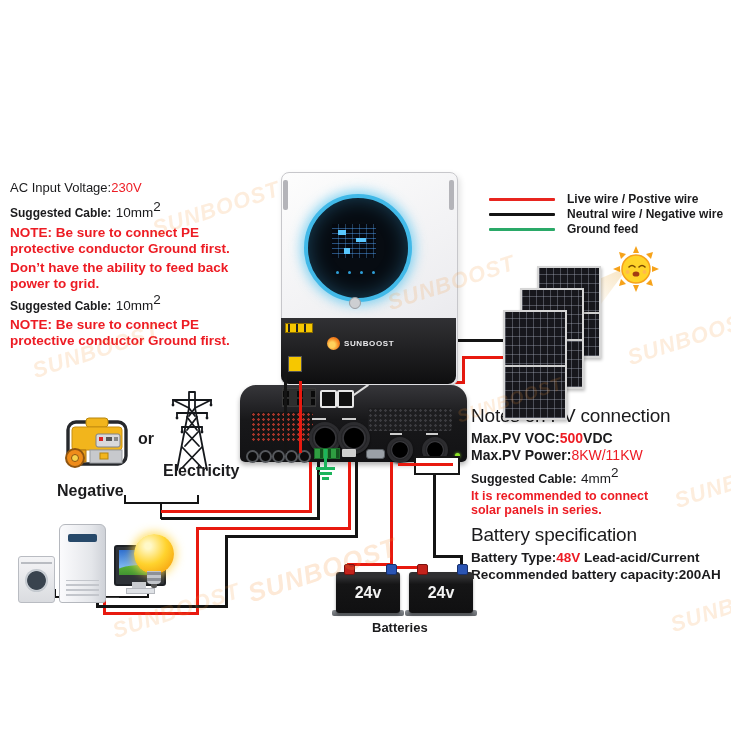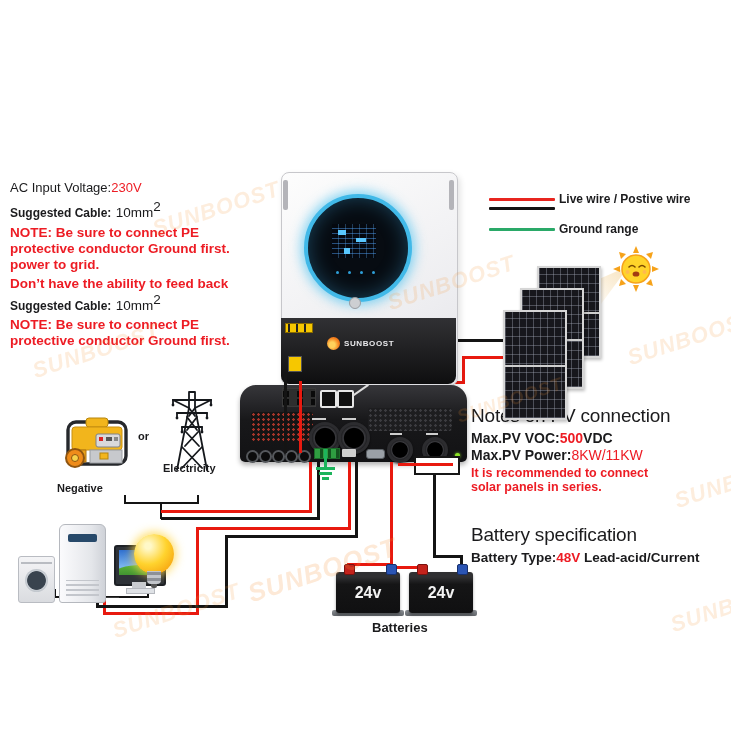--- a/index.html
+++ b/index.html
@@ -12,23 +12,23 @@
   .t12b{font-size:12px;font-weight:700;}
   .t13v{font-size:13.5px;font-weight:400;}
   .noteR{font-size:13.5px;font-weight:700;color:#ed1c24;line-height:16px;}
   .red{color:#ed1c24;}
   .h19{font-size:19px;font-weight:400;letter-spacing:-0.2px;}
   .spec{font-size:14px;font-weight:700;line-height:17px;}
   .spec13{font-size:12.5px;font-weight:700;}
   .specsm{font-size:11px;font-weight:700;}
   .noteR13{font-size:12.5px;font-weight:700;color:#ed1c24;line-height:14px;}
   sup{font-size:9px;}
-  .cap{font-size:11px;font-weight:700;}
-  
-  .lgrow{position:absolute;display:flex;align-items:center;gap:4px;}
+  .cap{font-size:16px;font-weight:700;}
+  
+  .lgrow{position:absolute;display:flex;align-items:center;gap:12px;}
   .lgline{width:66px;height:3px;border-radius:1px;}
   .lg-red{background:#e8251f;}
   .lg-black{background:#141414;}
   .lg-green{background:#2aa968;}
   .lgtxt{font-size:12px;font-weight:700;}
   
   .w{position:absolute;}
   .wr{background:#e8190f;}
   .wb{background:#141414;}
   .wg{background:#1db45c;}
@@ -143,41 +143,42 @@
   <div class="wm" style="left:110px;top:598px;">SUNBOOST</div>
   <div class="wm" style="left:672px;top:468px;">SUNBOOST</div>
   <div class="wm" style="left:668px;top:592px;">SUNBOOST</div>
   <div class="wm" style="left:455px;top:390px;font-size:18px;">SUNBOOST</div>
 
   <div class="abs" style="left:10px;top:180px;">
     <div class="t14 nw"><span>AC Input Voltage:</span><span class="red">230V</span></div>
     <div class="nw" style="margin-top:4px;"><span class="t12b">Suggested Cable:</span> <span class="t13v">10mm</span><sup class="t13v">2</sup></div>
     <div class="noteR nw" style="margin-top:4px;">NOTE: Be sure to connect PE</div>
     <div class="noteR nw">protective conductor Ground first.</div>
+    <div class="noteR nw" style="margin-top:3px;">Don’t have the ability to feed back</div>
     <div class="noteR nw">power to grid.</div>
-    <div class="noteR nw" style="margin-top:3px;">Don’t have the ability to feed back</div>
   </div>
 
   <div class="abs" style="left:10px;top:289px;">
     <div class="nw" style="margin-top:3px;"><span class="t12b">Suggested Cable:</span> <span class="t13v">10mm</span><sup class="t13v">2</sup></div>
     <div class="noteR nw" style="margin-top:3px;">NOTE: Be sure to connect PE</div>
     <div class="noteR nw">protective conductor Ground first.</div>
   </div>
 
   <div>
     <div class="lgrow" style="left:489px;top:192px;">
       <span class="lgline lg-red"></span>
       <span class="lgtxt nw">Live wire / Postive wire</span>
     </div>
     <div class="lgrow" style="left:489px;top:207px;">
       <span class="lgline lg-black"></span>
+      <span class="lgtxt nw">Neutral wire / Negative wire</span>
     </div>
     <div class="lgrow" style="left:489px;top:222px;">
       <span class="lgline lg-green"></span>
-      <span class="lgtxt nw">Ground range</span>
+      <span class="lgtxt nw">Ground feed</span>
     </div>
   </div>
 
   <svg class="beam" width="70" height="60">
     <defs>
         <linearGradient id="bg1" x1="1" y1="0" x2="0" y2="1">
       <stop offset="0" stop-color="#f6dfb6" stop-opacity=".9"></stop>
           <stop offset="1" stop-color="#f6dfb6" stop-opacity="0"></stop>
     </linearGradient>
       </defs>
@@ -398,22 +399,24 @@
     <div class="mbase"></div>
     <div class="bulb-glass"></div>
     <div class="bulb-base"></div>
     <div class="bulb-tip"></div>
   </div>
 
   <div class="abs" style="left:471px;top:405px;">
     <div class="h19 nw">Notes on PV connection</div>
     <div class="spec nw" style="margin-top:3px;"><span>Max.PV VOC:</span><span class="red">500</span><span>VDC</span></div>
     <div class="spec nw"><span>Max.PV Power:</span><span class="red" style="font-weight:400;">8KW/11KW</span></div>
+    <div class="nw" style="margin-top:1px;"><span class="spec13">Suggested Cable:</span> <span class="t13v">4mm</span><sup class="t13v">2</sup></div>
     <div class="noteR13 nw" style="margin-top:2px;">It is recommended to connect</div>
     <div class="noteR13 nw">solar panels in series.</div>
   </div>
 
   <div class="abs" style="left:471px;top:524px;">
     <div class="h19 nw">Battery specification</div>
     <div class="nw" style="margin-top:3px;font-size:13.5px;font-weight:700;line-height:17px;"><span>Battery Type:</span><span class="red">48V</span><span> Lead-acid/Current</span></div>
+    <div class="nw" style="font-size:13.5px;font-weight:700;line-height:17px;"><span>Recommended battery capacity:</span><span>200AH</span></div>
   </div>
 
 </div>
 
 </body></html>

